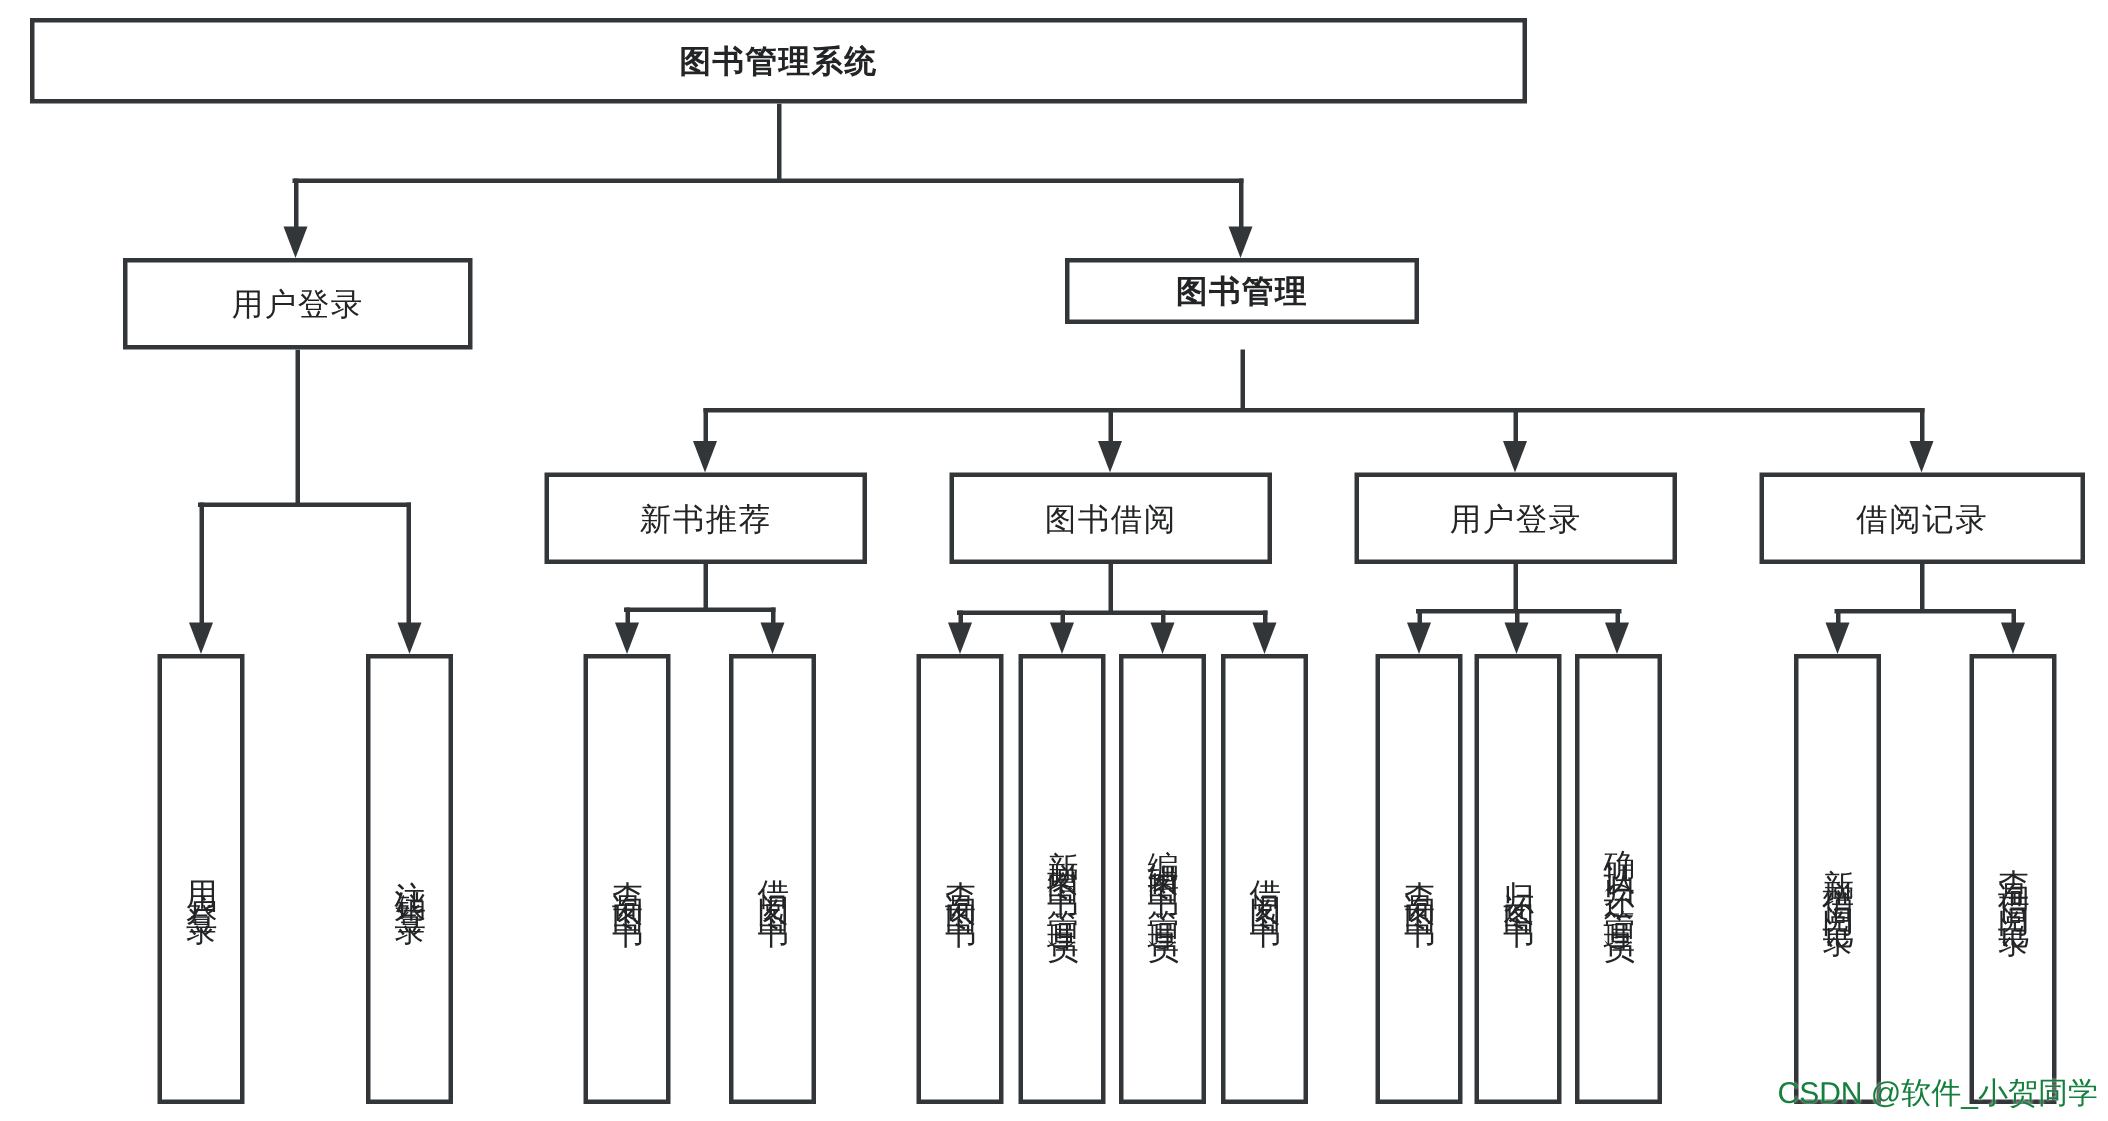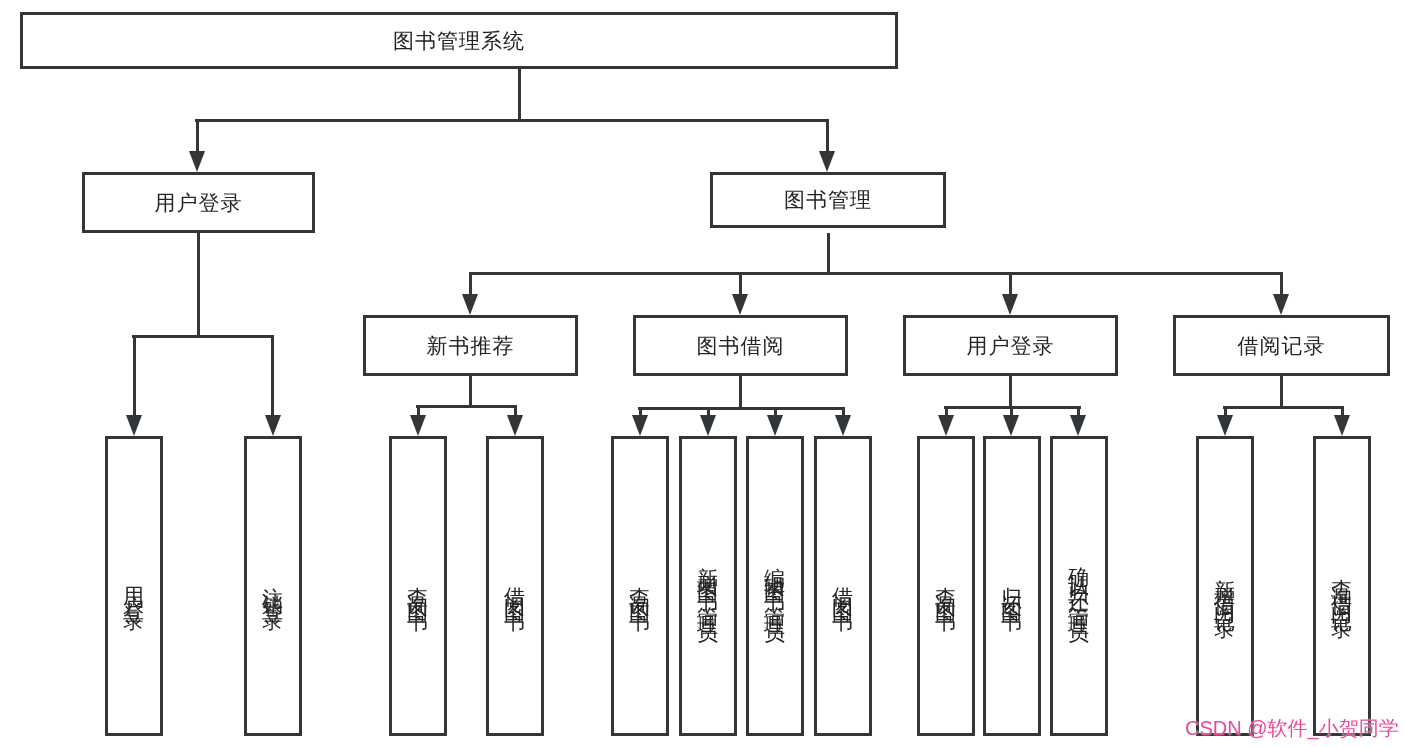--- a/index.html
+++ b/index.html
@@ -16,35 +16,35 @@
 
   
   .vl,.hl{position:absolute;background:#333638;z-index:1;}
   .vl{width:3px;}
   .hl{height:3px;}
   .arr{position:absolute;width:0;height:0;z-index:1;
        border-left:8px solid transparent;border-right:8px solid transparent;
        border-top:21px solid #333638;}
 
   
-  .n-root{left:20px;top:12px;width:878px;height:57px;}
+  .n-root{left:20px;top:12px;width:998px;height:57px;font-weight:bold;}
   .n-login{left:82px;top:172px;width:233px;height:61px;}
-  .n-mgmt{left:710px;top:172px;width:236px;height:56px;}
+  .n-mgmt{left:710px;top:172px;width:236px;height:44px;font-weight:bold;}
   .n-l3a{left:363px;top:315px;width:215px;height:61px;}
   .n-l3b{left:633px;top:315px;width:215px;height:61px;}
   .n-l3c{left:903px;top:315px;width:215px;height:61px;}
   .n-l3d{left:1173px;top:315px;width:217px;height:61px;}
   .leaf{top:436px;width:58px;height:300px;}
   .f1{left:105px;}  .f2{left:244px;}
   .f3{left:389px;}  .f4{left:486px;}
   .f5{left:611px;}  .f6{left:679px;}  .f7{left:746px;}  .f8{left:814px;}
   .f9{left:917px;}  .f10{left:983px;} .f11{left:1050px;}
   .f12{left:1196px;}.f13{left:1313px;}
 
-  .wm{position:absolute;left:1185px;top:715px;font-size:20px;color:#ec4899;
+  .wm{position:absolute;left:1185px;top:715px;font-size:20px;color:#15803d;
       z-index:3;white-space:nowrap;text-shadow:0 0 2px #ffffff;}
 </style>
 </head>
 <body>
 
 <div class="canvas">
 
   <div class="vl" style="left:518px;top:69px;height:52px;"></div>
   <div class="hl" style="left:195px;top:119px;width:634px;"></div>
   <div class="vl" style="left:196px;top:119px;height:36px;"></div>

